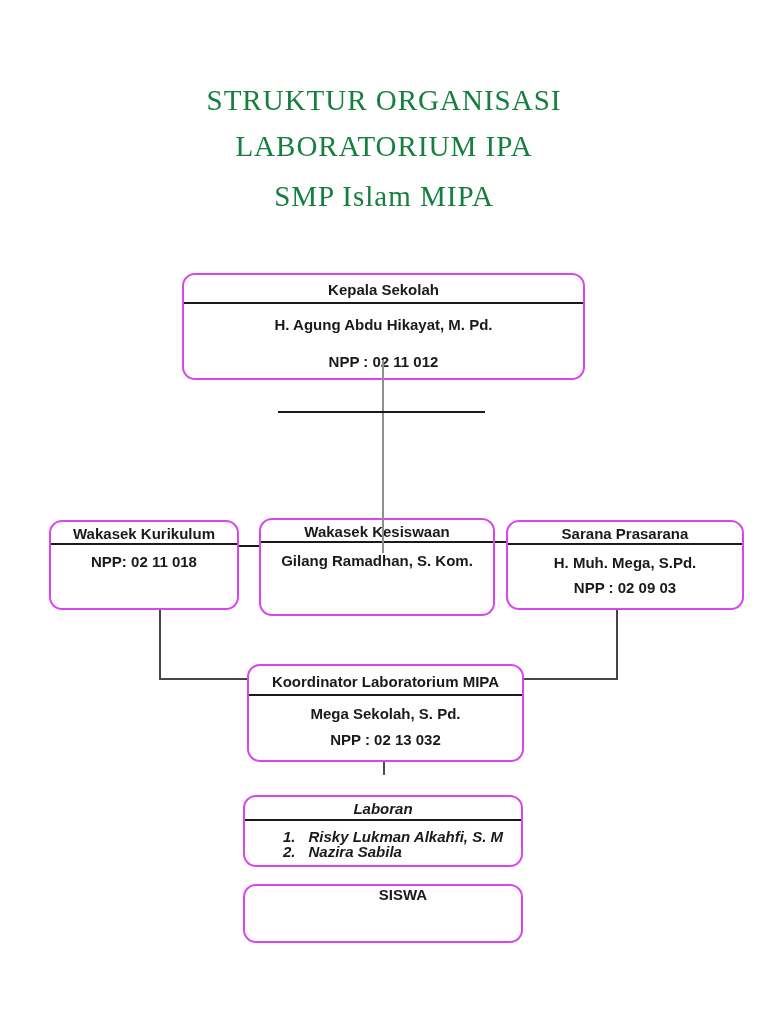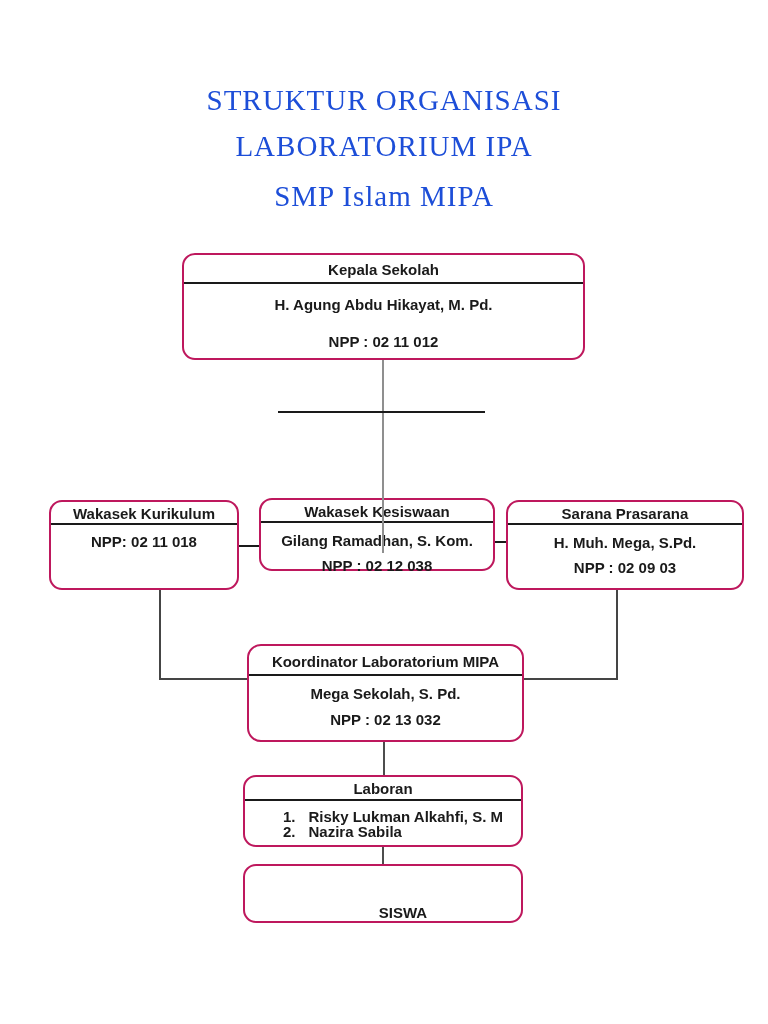--- a/index.html
+++ b/index.html
@@ -3,60 +3,60 @@
 <meta charset="utf-8">
 <style>
   html,body { margin:0; padding:0; }
   body {
     width:768px; height:1024px; position:relative; overflow:hidden;
     background:#ffffff; font-family:"Liberation Sans", sans-serif;
   }
   .title-line {
     position:absolute; left:0; right:0; text-align:center;
     font-family:"Liberation Serif", serif; font-size:29px; letter-spacing:1px;
-    color:#1d4ed8; white-space:nowrap;
+    color:#15803d; white-space:nowrap;
   }
   #title-1 { top:84px; }
   #title-2 { top:130px; }
   #title-3 { top:180px; }
 
   .node {
     position:absolute; box-sizing:border-box; background:#ffffff;
-    border:2px solid #be185d; border-radius:13px;
-    color:#1a1a1a; font-weight:700; font-size:15px;
+    border:2px solid #d946ef; border-radius:13px;
+    color:#1a1a1a; font-weight:700; font-size:15px;margin-top:20px;
   }
   .node .hdr {
     text-align:center; border-bottom:2px solid #1a1a1a; white-space:nowrap;
   }
   .node .bl { text-align:center; white-space:nowrap; }
 
   #node-kepala { left:182px; top:253px; width:403px; height:107px; }
   #node-kepala .hdr { padding:6px 0 4px; }
   #node-kepala .name { margin-top:12px;text-align:center; }
   #node-kepala .npp  { margin-top:20px; }
 
   #node-kurikulum { left:49px; top:500px; width:190px; height:90px; }
-  #node-kesiswaan { left:259px; top:498px; width:236px; height:73px; }
+  #node-kesiswaan { left:259px; top:498px; width:236px; height:98px; }
   #node-sarana    { left:506px; top:500px; width:238px; height:90px; }
   .mid .hdr { padding:3px 7px 1px; }
   .mid .name { margin-top:9px; }
   .mid .npp  { margin-top:8px; }
 
-  #node-koordinator { left:247px; top:644px; width:277px; height:98px;border-radius:14px; }
+  #node-koordinator { left:247px; top:644px; width:277px; height:98px; }
   #node-koordinator .hdr { padding:7px 0 4px; }
   #node-koordinator .name { margin-top:9px; }
   #node-koordinator .npp  { margin-top:9px; }
 
-  #node-laboran { left:243px; top:775px; width:280px; height:72px; }
+  #node-laboran { left:243px; top:775px; width:280px; height:72px;font-style:italic; }
   #node-laboran .hdr { padding:3px 0 2px; }
   #node-laboran .list { padding:8px 0 0 38px; }
   #node-laboran .li { display:flex; gap:13px; line-height:15px; white-space:nowrap; }
 
   #node-siswa { left:243px; top:864px; width:280px; height:59px;
-    display:flex; align-items:flex-end; justify-content:center;padding-left:40px; }
+    display:flex; align-items:flex-start; justify-content:center;padding-left:40px; }
 
   .conn { position:absolute; }
   #conn-top-vertical       { left:382px; top:360px; width:2px;  height:193px; background:#8f8f8f; z-index:5; }
   #conn-floating-horizontal{ left:278px; top:411px; width:207px; height:2px;  background:#1a1a1a; z-index:6; }
   #conn-kurikulum-kesiswaan{ left:239px; top:545px; width:20px; height:2px;  background:#1a1a1a; }
   #conn-kesiswaan-sarana   { left:495px; top:541px; width:28px; height:2px;  background:#1a1a1a; }
   #conn-left-vertical      { left:159px; top:590px; width:2px;  height:90px; background:#454545; }
   #conn-left-horizontal    { left:159px; top:678px; width:88px; height:2px;  background:#454545; }
   #conn-right-vertical     { left:616px; top:590px; width:2px;  height:90px; background:#454545; }
   #conn-right-horizontal   { left:524px; top:678px; width:94px; height:2px;  background:#454545; }
@@ -90,21 +90,20 @@
   </div>
 
   <div class="node mid" id="node-kurikulum">
     <div class="hdr">Wakasek Kurikulum</div>
     <div class="bl npp">NPP: 02 11 018</div>
   </div>
 
   <div class="node mid" id="node-kesiswaan">
     <div class="hdr">Wakasek Kesiswaan</div>
     <div class="bl name">Gilang Ramadhan, S. Kom.</div>
-    <div class="bl npp">NPP : 02 12 038</div>
   </div>
 
   <div class="node mid" id="node-sarana">
     <div class="hdr">Sarana Prasarana</div>
     <div class="bl name">H. Muh. Mega, S.Pd.</div>
     <div class="bl npp">NPP : 02 09 03</div>
   </div>
 
   <div class="node" id="node-koordinator">
     <div class="hdr">Koordinator Laboratorium MIPA</div>

